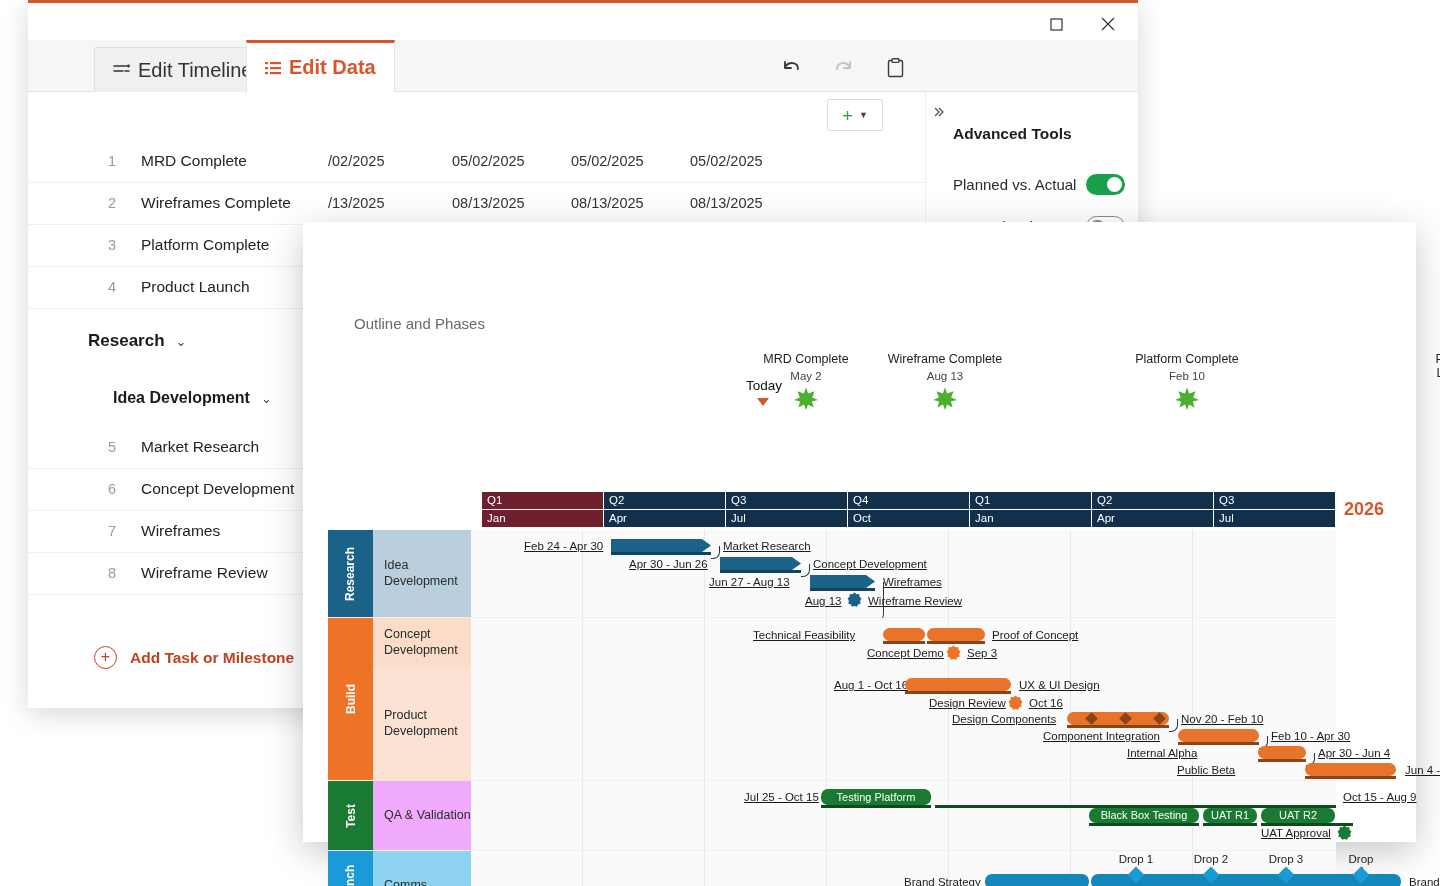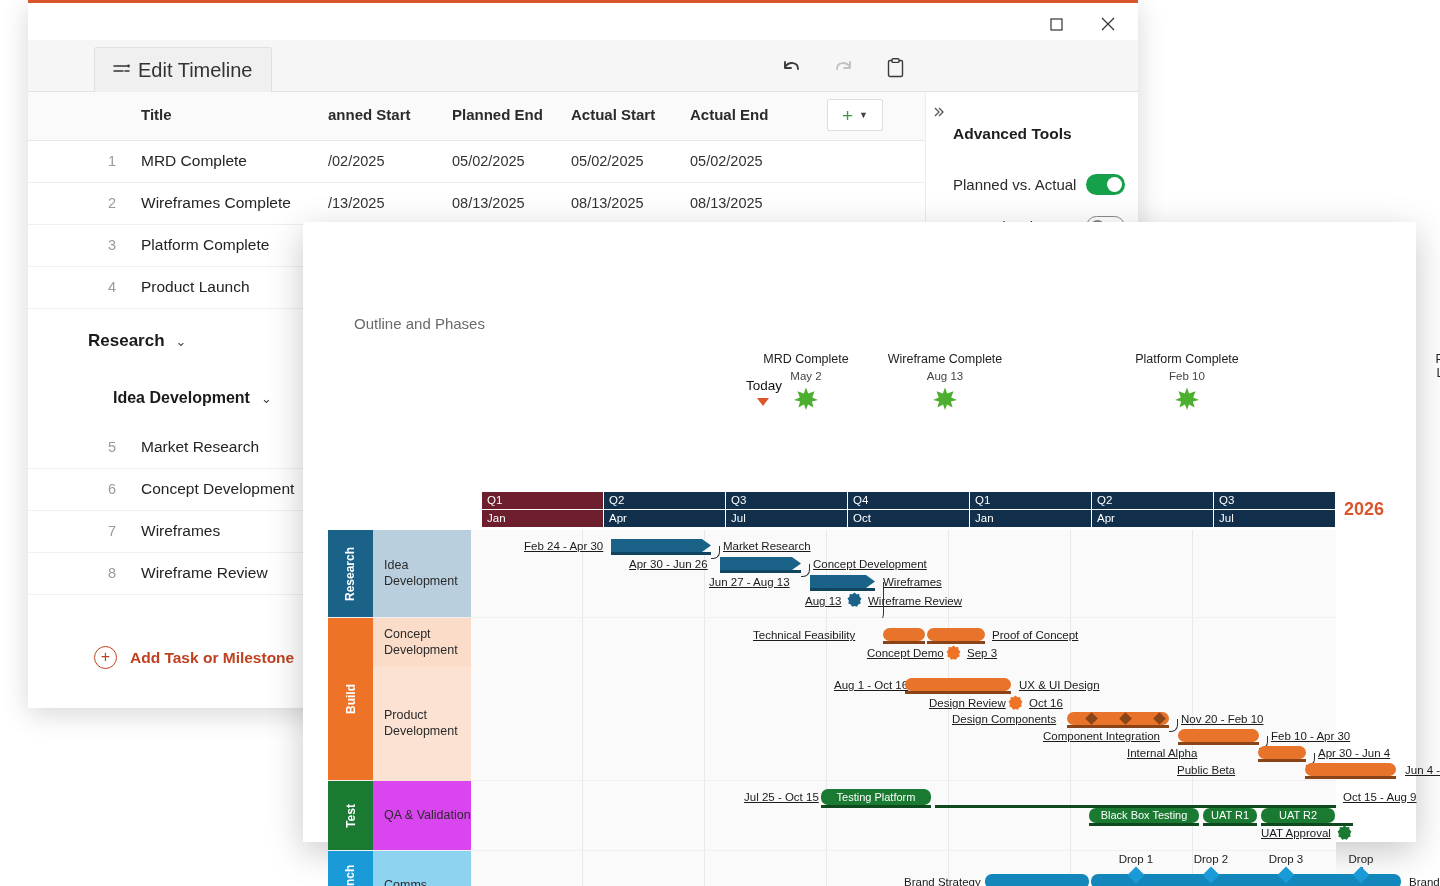--- a/index.html
+++ b/index.html
@@ -144,20 +144,35 @@
     <div id="tabbar">
       <div class="tab inactive">
         <span class="ic">
           <svg width="17" height="14" viewBox="0 0 17 14">
               <path d="M1 3h13 M1 8h9 M12 8h4" stroke="#333" stroke-width="1.5" fill="none" stroke-linecap="round"></path>
               <circle cx="15.5" cy="3" r="1.4" fill="#333"></circle>
             </svg>
         </span>
         <span>Edit Timeline</span>
       </div>
+      <div class="tab active">
+        <span class="ic">
+          <svg width="16" height="14" viewBox="0 0 16 14">
+              <g fill="#d9552b">
+                <rect x="0" y="1" width="3" height="2.2"></rect>
+                <rect x="5" y="1" width="11" height="2.2"></rect>
+                <rect x="0" y="6" width="3" height="2.2"></rect>
+                <rect x="5" y="6" width="11" height="2.2"></rect>
+                <rect x="0" y="11" width="3" height="2.2"></rect>
+                <rect x="5" y="11" width="11" height="2.2"></rect>
+              </g>
+            </svg>
+        </span>
+        <span>Edit Data</span>
+      </div>
     </div>
 
     <div id="toolbar">
       <div class="tbtn">
         <svg width="21" height="19" viewBox="0 0 21 19">
             <path d="M4 8 C8 2, 17 3, 17 10" stroke="#3b3b3b" stroke-width="1.9" fill="none" stroke-linecap="round"></path>
             <path d="M4 3 L4 9 L10 9" stroke="#3b3b3b" stroke-width="1.9" fill="none" stroke-linecap="round" stroke-linejoin="round"></path>
           </svg>
       </div>
       <div class="tbtn">
@@ -167,27 +182,20 @@
           </svg>
       </div>
       <div class="tbtn">
         <svg width="17" height="20" viewBox="0 0 17 20">
             <rect x="1.5" y="2.5" width="14" height="16" rx="1.5" fill="none" stroke="#3b3b3b" stroke-width="1.4"></rect>
             <rect x="5" y="0.8" width="7" height="3.6" rx="1" fill="#fff" stroke="#3b3b3b" stroke-width="1.4"></rect>
           </svg>
       </div>
     </div>
 
-    <div id="thead">
-      <div class="th" style="left:113px">Title</div>
-      <div class="th" style="left:300px">anned Start</div>
-      <div class="th" style="left:424px">Planned End</div>
-      <div class="th" style="left:543px">Actual Start</div>
-      <div class="th" style="left:662px">Actual End</div>
-    </div>
     <div id="addcol">
       <span class="plus">+</span>
       <span class="cv">▼</span>
     </div>
 
     <div class="trow" style="top:138px">
       <div class="tnum">1</div>
       <div class="ttitle">MRD Complete</div>
       <div class="tcell" style="left:300px">/02/2025</div>
       <div class="tcell" style="left:424px">05/02/2025</div>
@@ -442,21 +450,21 @@
             <div class="bar round t-or" style="left:834px; top:145px; width:91px"></div>
             <div class="actual t-ord" style="left:834px; top:158px; width:91px"></div>
             <div class="blabel" style="left:934px; top:146px">Jun 4 - Aug 9</div>
           </div>
         </div>
 
         <div class="lane" style="height:70px">
           <div class="lanebar" style="background:#1b7a32">
             <span>Test</span>
           </div>
-          <div class="lanegroups" style="background:#d946ef">
+          <div class="lanegroups" style="background:#f0abfc">
             <div class="lgrp" style="height:70px">QA &amp; Validation</div>
           </div>
           <div class="lbody" style="background:#fafafa">
             <div class="glwrap">
               <div class="gl" style="left:111px"></div>
                 <div class="gl" style="left:233px"></div>
               <div class="gl" style="left:355px"></div>
                 <div class="gl" style="left:477px"></div>
               <div class="gl" style="left:599px"></div>
                 <div class="gl" style="left:721px"></div>

